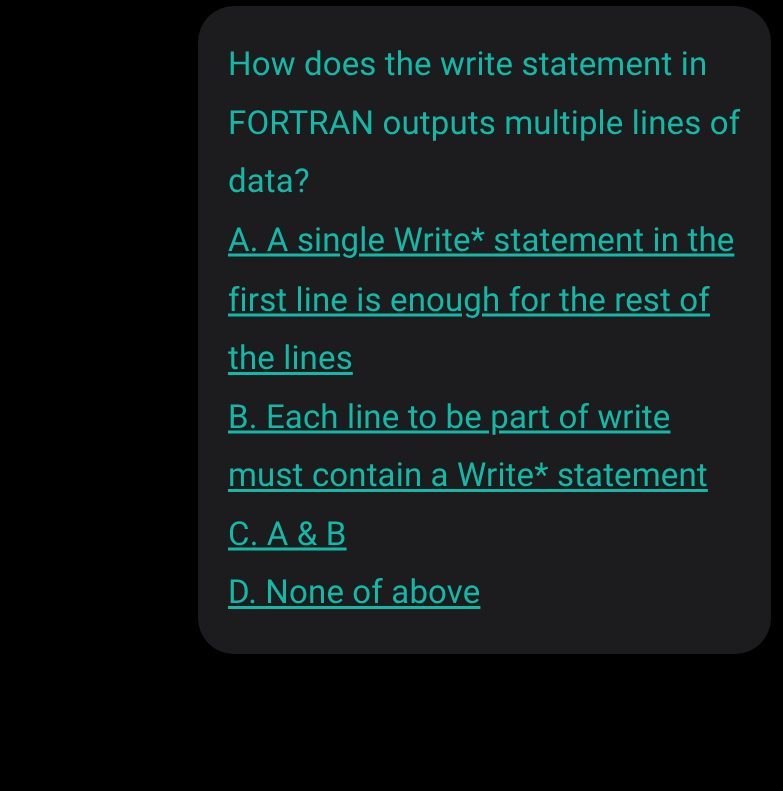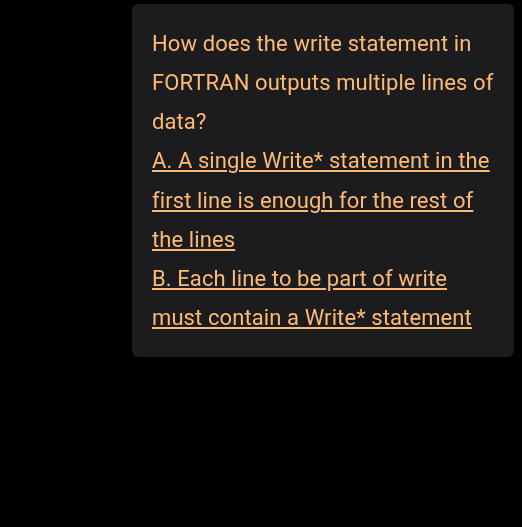--- a/index.html
+++ b/index.html
@@ -12,39 +12,41 @@
       height: 527px;
       background: #000000;
       font-family: -apple-system, BlinkMacSystemFont, "Segoe UI", Roboto, Helvetica, Arial, sans-serif;
       overflow: hidden;
       display: flex;
       justify-content: flex-end;
       align-items: flex-start;
     }
     .message-bubble {
       background: #1c1c1e;
-      border-radius: 6px;
+      border-radius: 24px;
       padding: 20px 20px 20px 20px;
       margin-top: 4px;
       margin-right: 8px;
       width: 382px;
-      color: #fdba74;
+      color: #14b8a6;
       font-size: 22px;
       line-height: 1.78;
       font-weight: 400;
       letter-spacing: 0.1px;
     }
     .question {
       margin-bottom: 0;
     }
     .option {
       display: block;
       text-decoration: underline;
     }
   </style>
 </head>
 <body>
 
 <div class="message-bubble">
   <span class="question">How does the write statement in FORTRAN outputs multiple lines of data?</span>
   <span class="option">A. A single Write* statement in the first line is enough for the rest of the lines</span>
   <span class="option"> B. Each line to be part of write must contain a Write* statement</span>
+  <span class="option"> C. A &amp; B</span>
+  <span class="option"> D. None of above</span>
 </div>
 
 </body></html>

